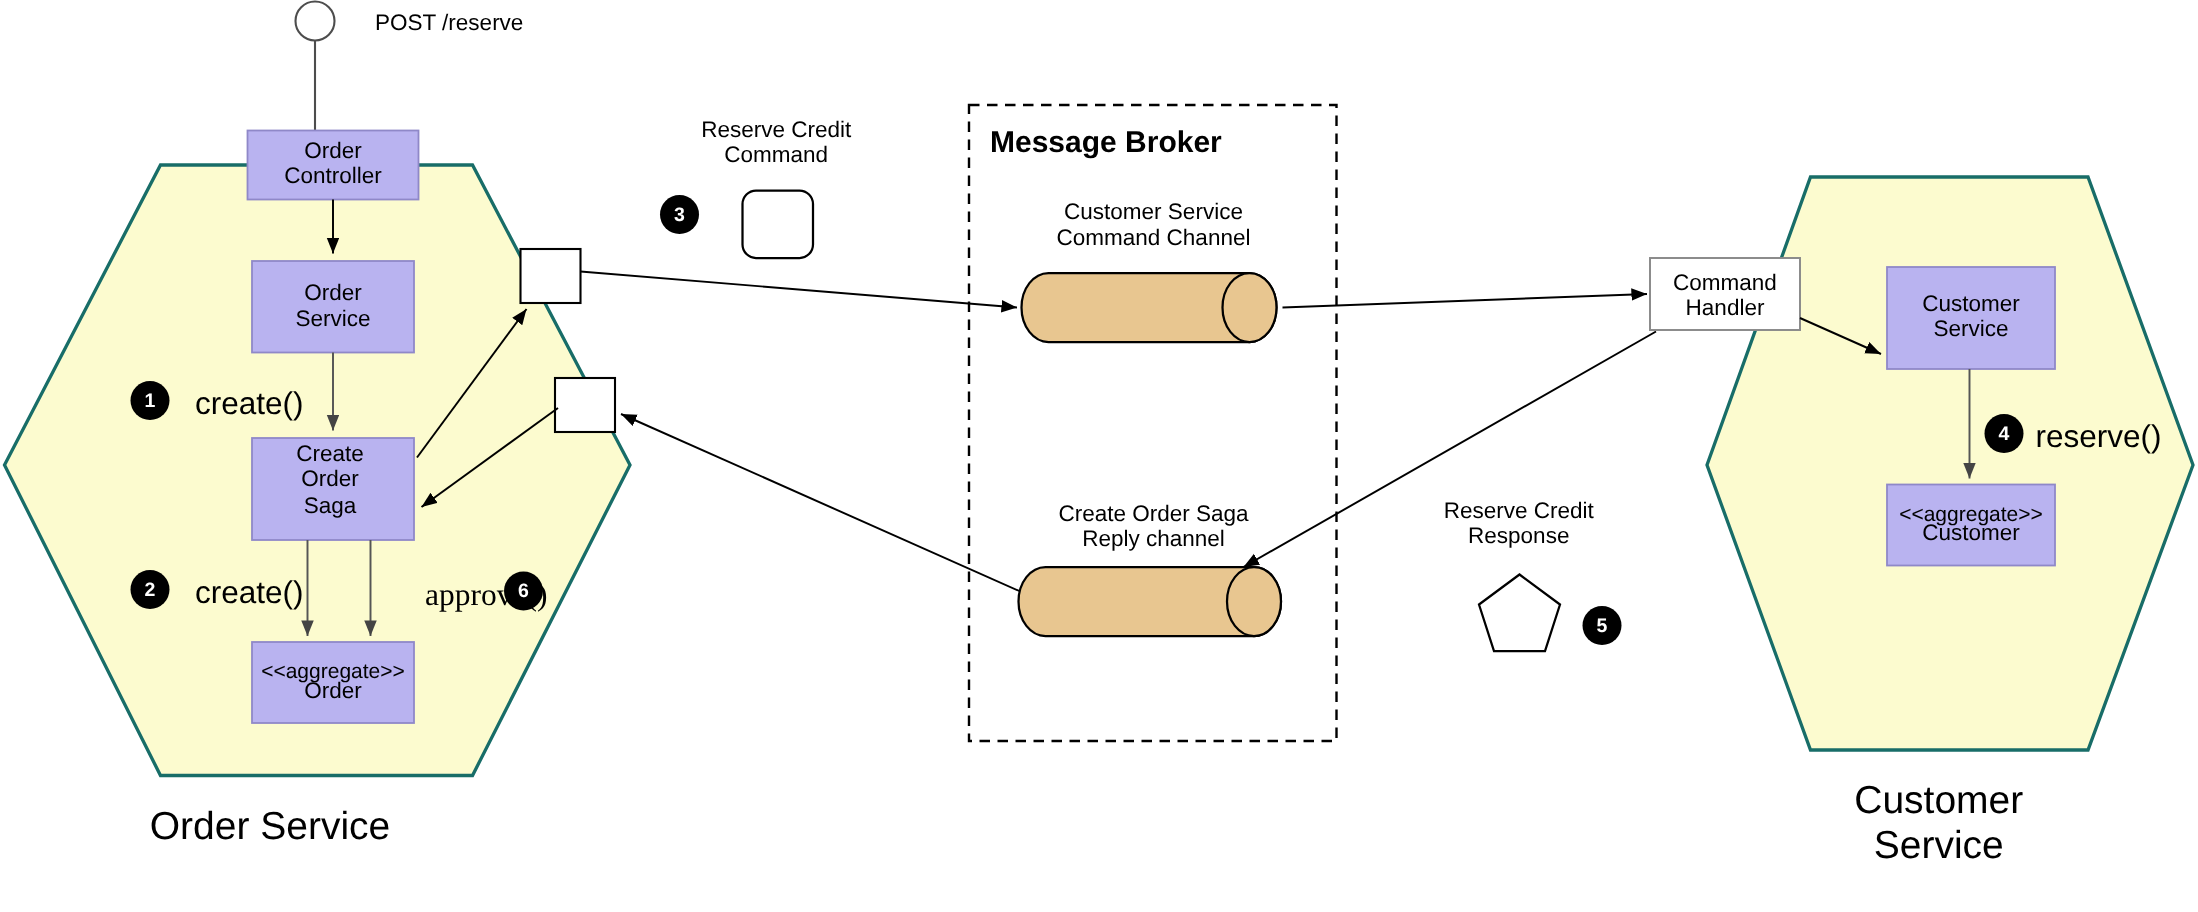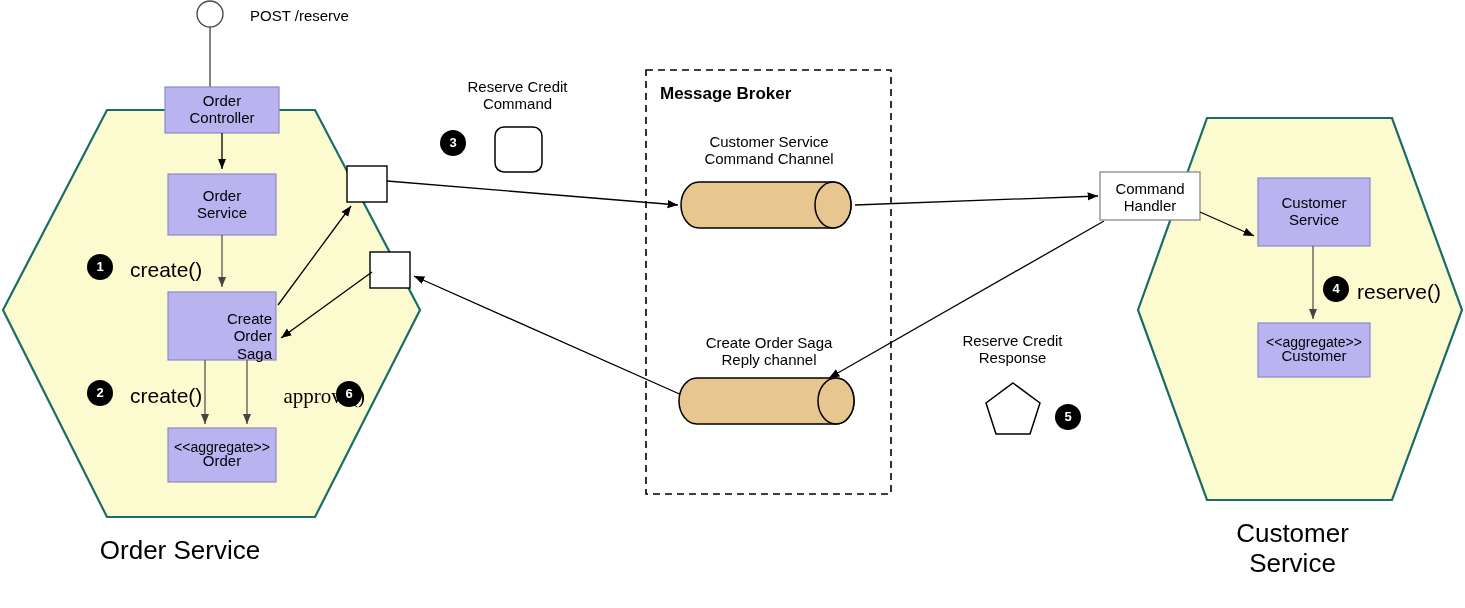--- a/index.html
+++ b/index.html
@@ -20,21 +20,21 @@
   .line-thin{stroke:#4d4d4d;stroke-width:1.4;fill:none;}
   .line-arrow{stroke:#000000;stroke-width:1.3;fill:none;}
   .line-arrow-g{stroke:#555555;stroke-width:1.3;fill:none;}
 
   .lbl{position:absolute;text-align:center;color:#000;line-height:1.16;
        white-space:pre;pointer-events:none;}
   .t-box{font-size:15px;}
   .t-stereo{font-size:14px;}
   .t-agg{font-size:15px;}
   .t-note{font-size:15px;}
-  .t-broker{font-size:17px;font-weight:bold;}
+  .t-broker{font-size:20px;font-weight:bold;}
   .t-service{font-size:26px;}
   .t-call{font-size:21px;}
   .t-badge{position:absolute;color:#fff;font-size:13px;font-weight:bold;
            text-align:center;width:26px;line-height:26px;pointer-events:none;}
 </style>
 </head>
 <body>
 
 <div id="stage">
 
@@ -112,21 +112,21 @@
   </svg>
 
   <div class="lbl t-note" style="left:250px;top:7px;width:160px;text-align:left;">POST /reserve</div>
 
   <div class="lbl t-box" style="left:165px;top:92px;width:114px;">Order
 Controller</div>
 
   <div class="lbl t-box" style="left:168px;top:187px;width:108px;">Order
 Service</div>
 
-  <div class="lbl t-box" style="left:168px;top:310px;width:104px;text-align:right;">Create
+  <div class="lbl t-box" style="left:168px;top:294px;width:104px;">Create
 Order
 Saga</div>
 
   <div class="lbl t-stereo" style="left:168px;top:439px;width:108px;">&lt;&lt;aggregate&gt;&gt;</div>
   <div class="lbl t-agg" style="left:168px;top:452px;width:108px;">Order</div>
 
   <div class="lbl t-call" style="left:130px;top:258px;width:110px;text-align:left;">create()</div>
   <div class="lbl t-call" style="left:130px;top:384px;width:110px;text-align:left;">create()</div>
   <div class="lbl t-call" style="left:255px;top:384px;width:110px;text-align:right;font-family:Liberation Serif, serif;">approve()</div>
 

